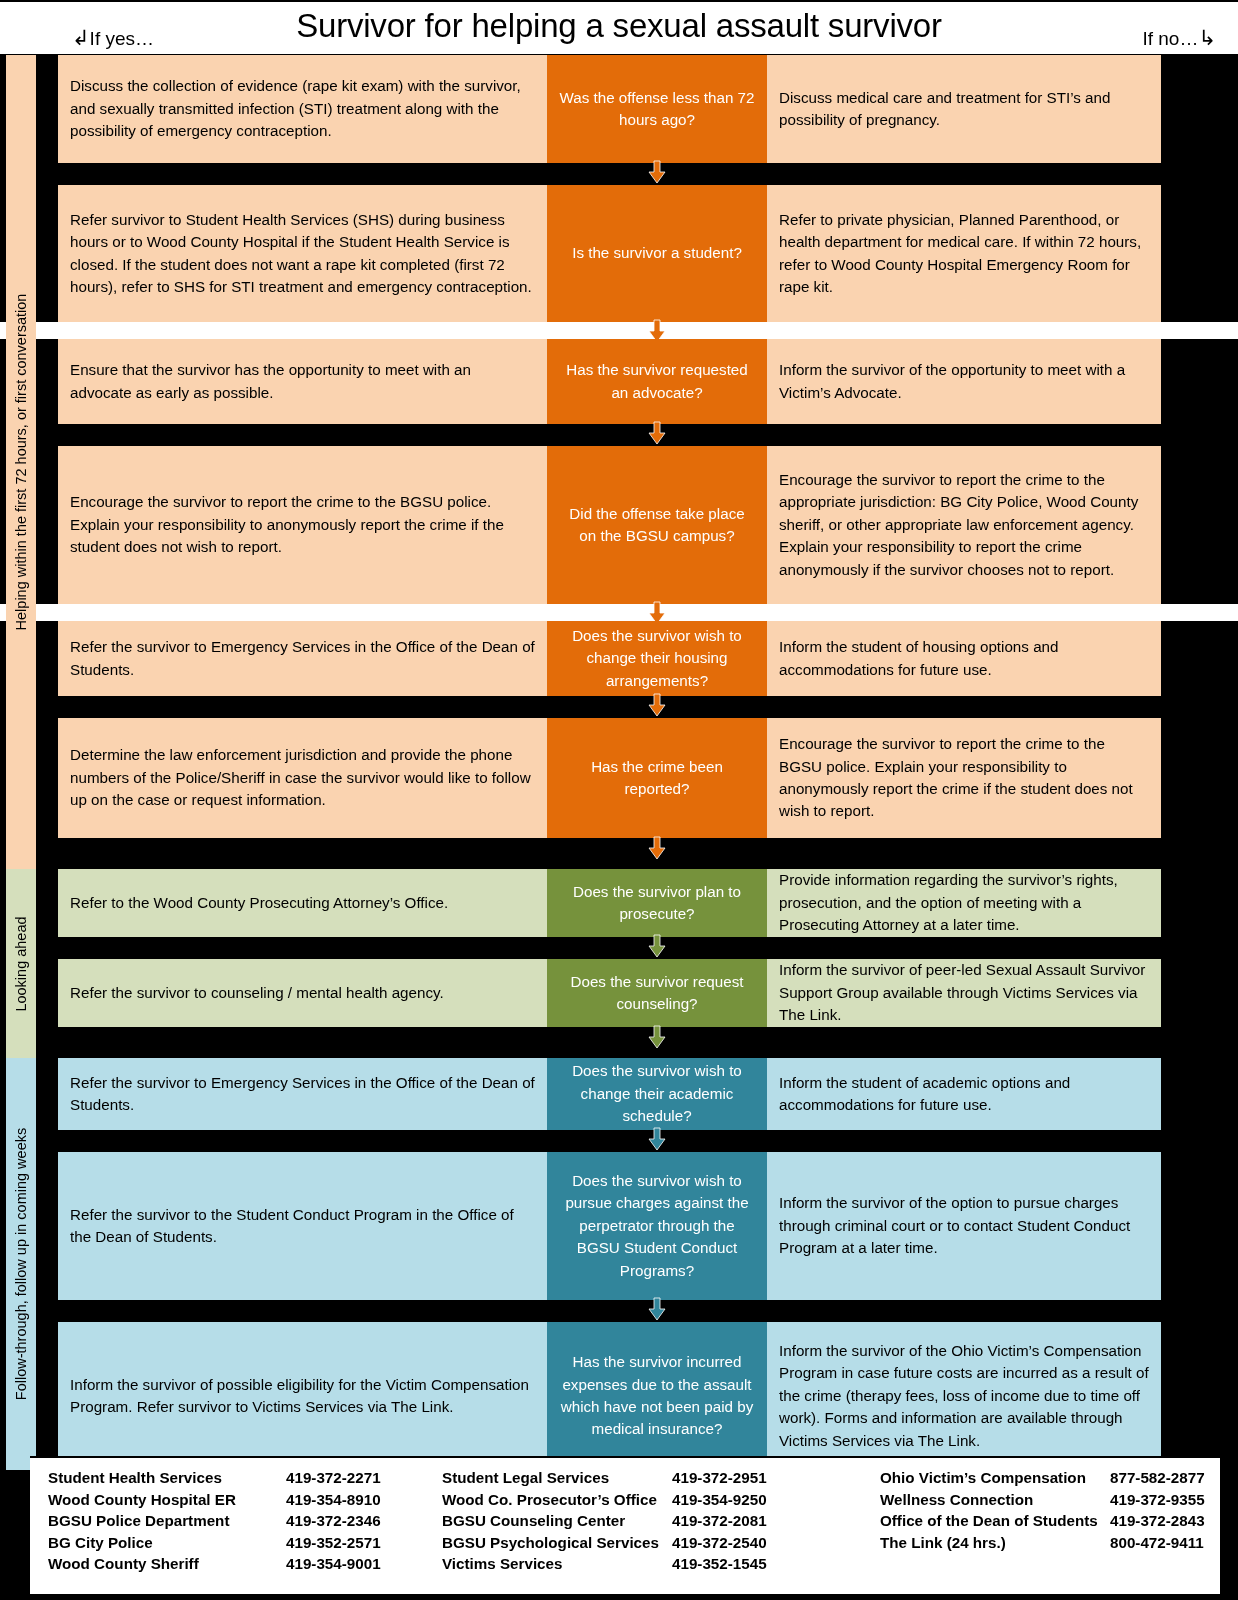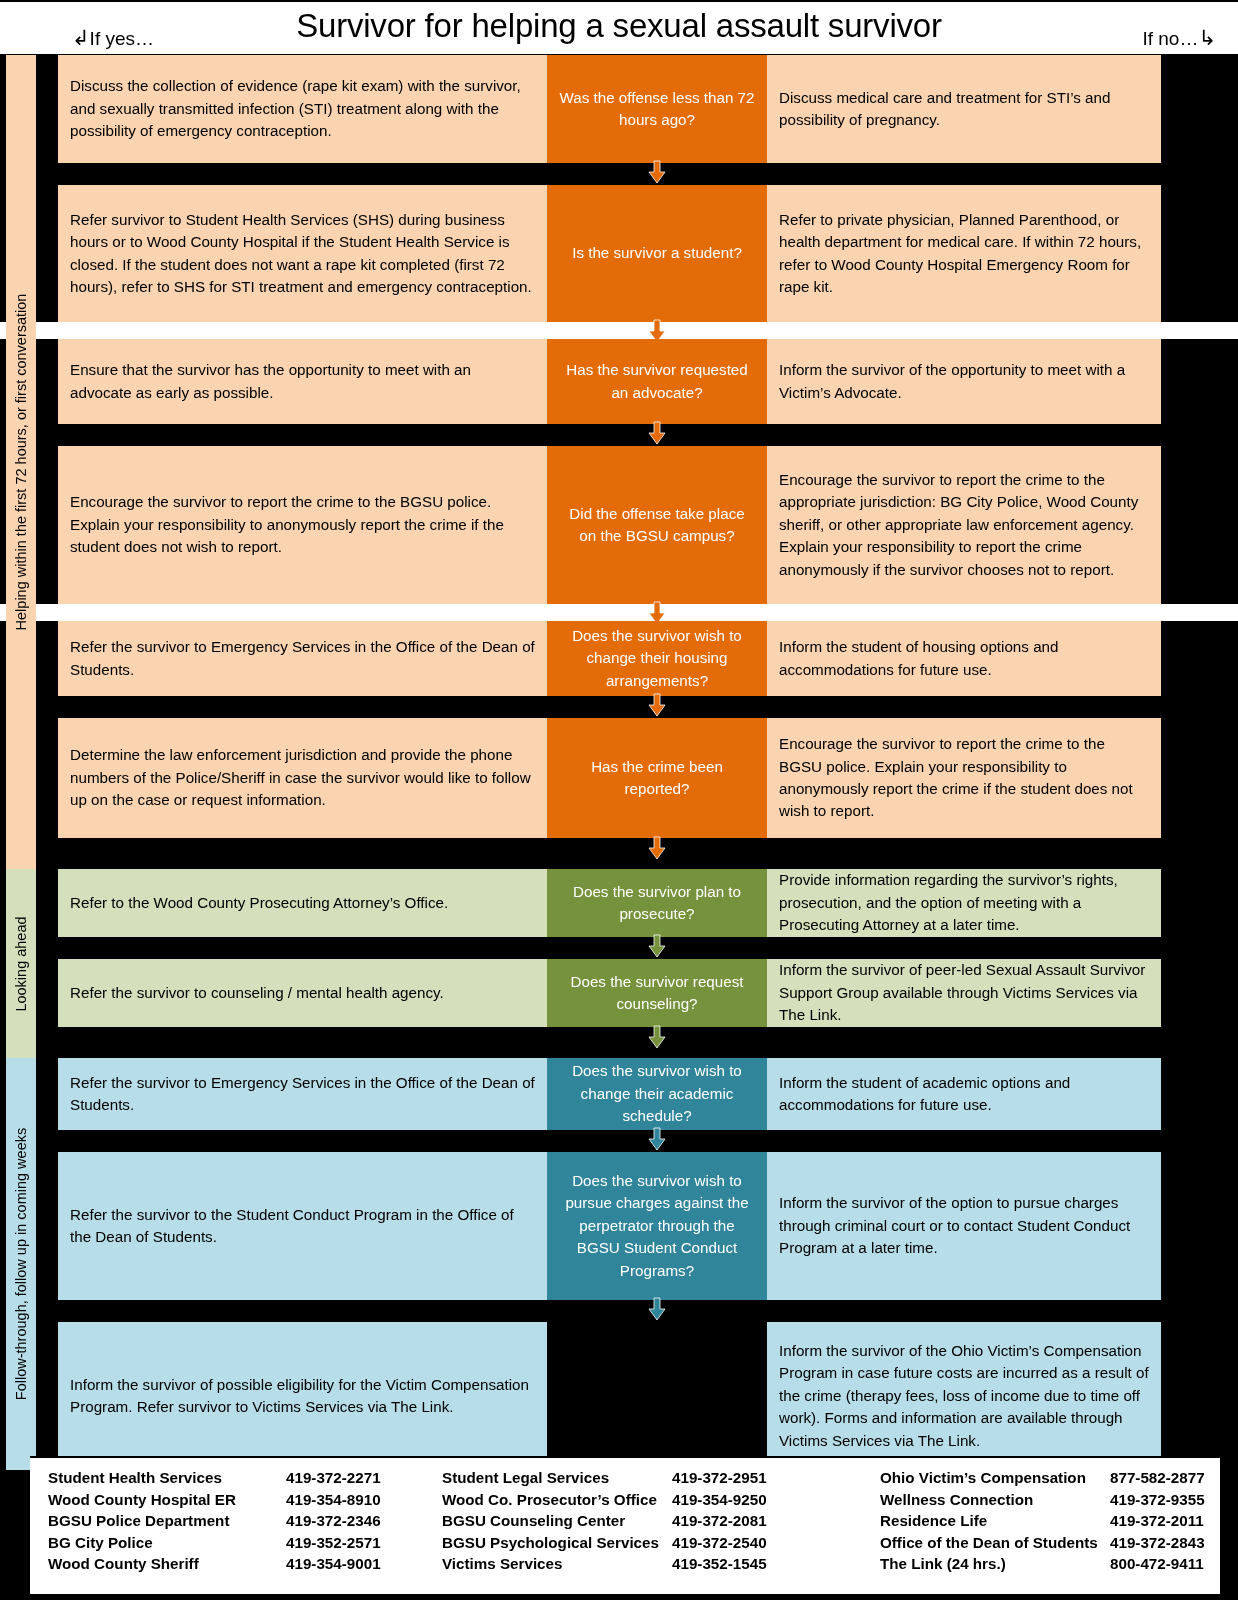--- a/index.html
+++ b/index.html
@@ -236,20 +236,21 @@
         <div class="cell cell-right" style="background: rgb(182, 221, 232);">Inform the survivor of the option to pursue charges through criminal court or to contact Student Conduct Program at a later time.</div>
       </div>
       <div class="gap" style="top: 1300px; height: 22px;"></div>
       <div class="arrow" style="top: 1297px;">
         <svg viewBox="0 0 26 26" xmlns="http://www.w3.org/2000/svg">
           <path d="M10 1 L10 12 L5 12 L13 23 L21 12 L16 12 L16 1 Z" fill="#31859B" stroke="#ffffff" stroke-width="0.8"></path>
         </svg>
       </div>
       <div class="row" style="top: 1322px; height: 148px;">
         <div class="cell cell-left" style="background: rgb(182, 221, 232);">Inform the survivor of possible eligibility for the Victim Compensation Program. Refer survivor to Victims Services via The Link.</div>
+        <div class="cell cell-center" style="background: rgb(49, 133, 155);">Has the survivor incurred expenses due to the assault which have not been paid by medical insurance?</div>
         <div class="cell cell-right" style="background: rgb(182, 221, 232);">Inform the survivor of the Ohio Victim’s Compensation Program in case future costs are incurred as a result of the crime (therapy fees, loss of income due to time off work). Forms and information are available through Victims Services via The Link.</div>
       </div>
       <div class="band" style="top: 1058px; height: 412px; background: rgb(182, 221, 232);">
         <div class="band-label">Follow-through, follow up in coming weeks</div>
       </div>
       <div class="gap" style="top: 1470px; height: 0px;"></div>
     </div>
 
   <div class="contacts">
     <div class="contact-col c1">
@@ -299,24 +300,20 @@
     <div class="contact-col c3">
         <div class="contact-row">
           <span class="contact-name">Ohio Victim’s Compensation</span>
           <span class="contact-phone">877-582-2877</span>
         </div>
         <div class="contact-row">
           <span class="contact-name">Wellness Connection</span>
           <span class="contact-phone">419-372-9355</span>
         </div>
         <div class="contact-row">
-          <span class="contact-name">Residence Life</span>
-          <span class="contact-phone">419-372-2011</span>
-        </div>
-        <div class="contact-row">
           <span class="contact-name">Office of the Dean of Students</span>
           <span class="contact-phone">419-372-2843</span>
         </div>
         <div class="contact-row">
           <span class="contact-name">The Link (24 hrs.)</span>
           <span class="contact-phone">800-472-9411</span>
         </div>
       </div>
   </div>
 

